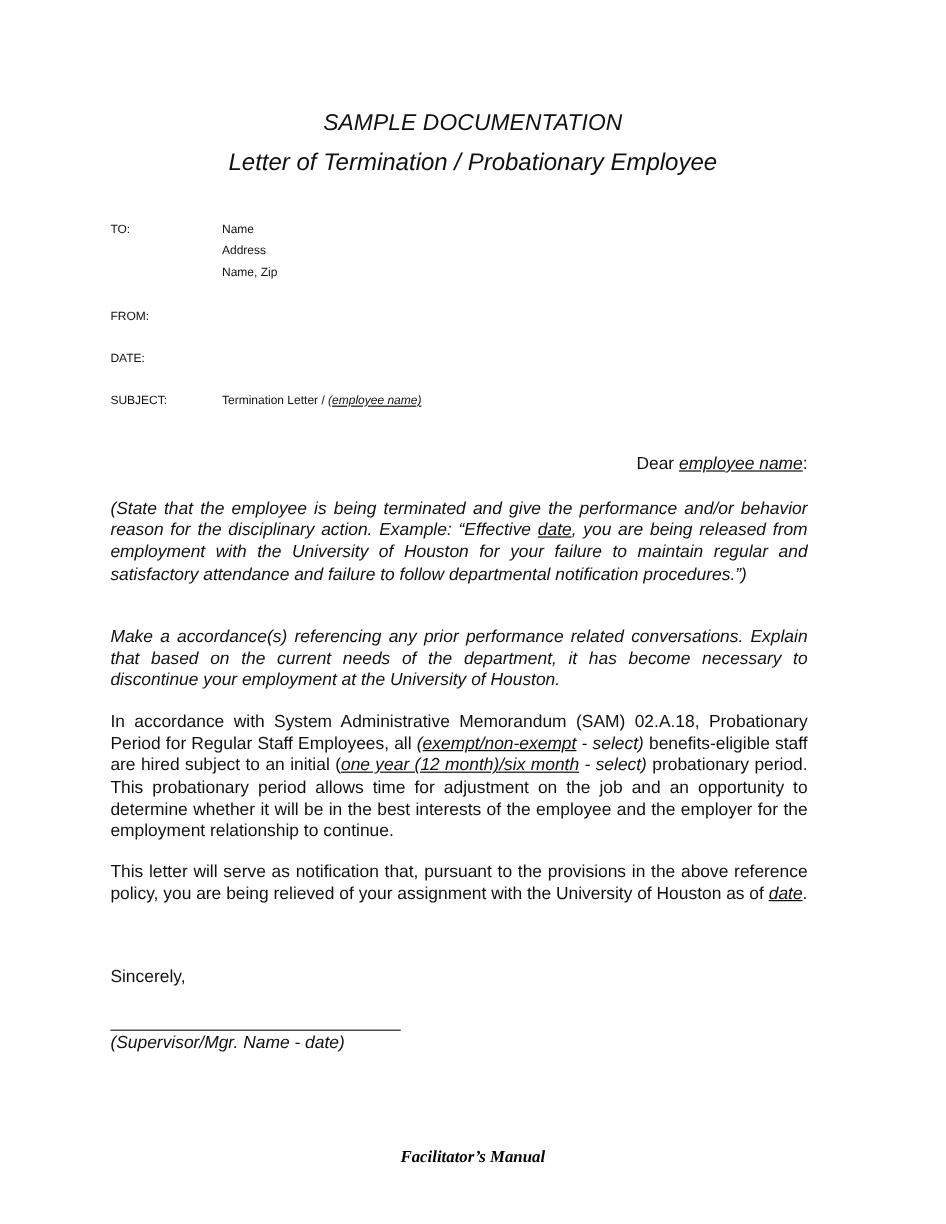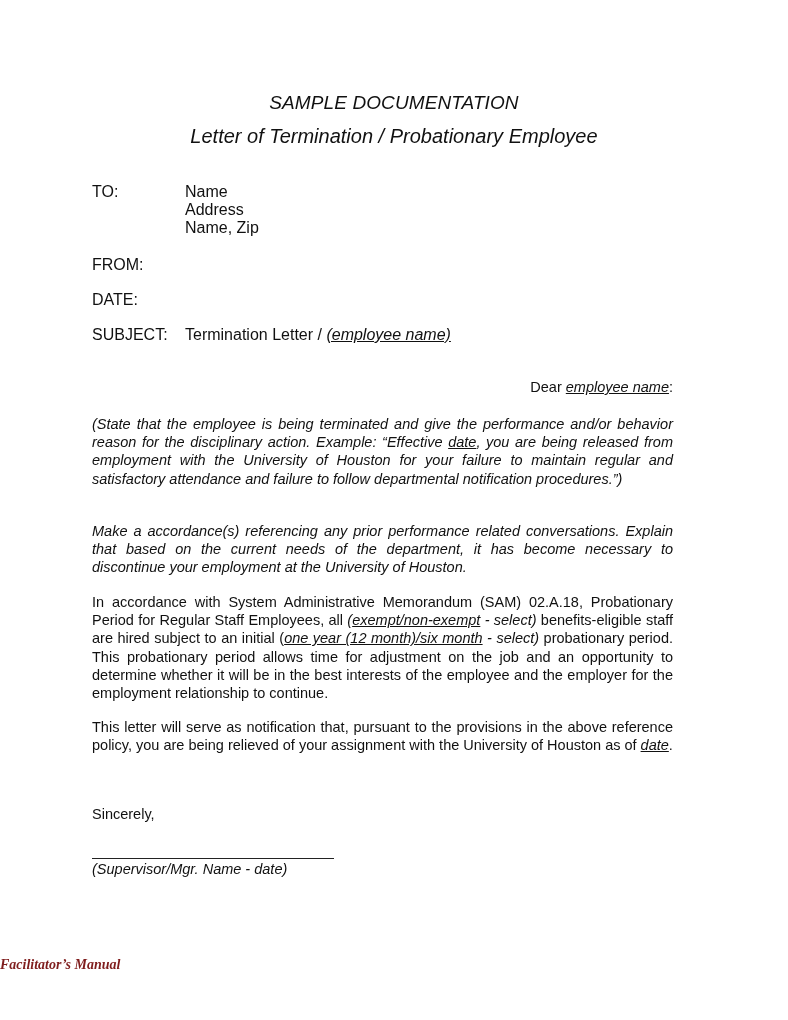--- a/index.html
+++ b/index.html
@@ -9,21 +9,21 @@
     }
     .page { position: absolute; left: 0; top: 0; width: 788px; height: 1012px; }
     .title {
       position: absolute; left: 0; width: 788px; text-align: center;
       top: 92px; font-size: 19px; font-style: italic; letter-spacing: 0.1px;
     }
     .subtitle {
       position: absolute; left: 0; width: 788px; text-align: center;
       top: 125px; font-size: 20px; font-style: italic;
     }
-    .hdr { position: absolute; left: 92px; font-size: 16px; line-height: 18px; }
+    .hdr { position: absolute; left: 92px; font-size: 10px; line-height: 18px; }
     .hdr .lbl { display: inline-block; width: 93px; }
     .hdr .val { display: inline-block; vertical-align: top; }
     .to { top: 183px; }
     .from { top: 256px; }
     .date { top: 291px; }
     .subject { top: 326px; }
     .u { text-decoration: underline; }
     .i { font-style: italic; margin-top: 32px; }
     .para {
       position: absolute; left: 92px; width: 581px; font-size: 14.5px; line-height: 18.2px;
@@ -32,23 +32,23 @@
     .para.last { text-align: right; }
     .greet { top: 378px; }
     .p1 { top: 415px; font-style: italic; }
     .p2 { top: 522px; font-style: italic; }
     .p3 { top: 593px; }
     .p4 { top: 718px; }
     .closing { position: absolute; left: 92px; top: 806px; font-size: 14.5px; }
     .sigline { position: absolute; left: 92px; top: 858px; width: 242px; border-top: 1px solid #222; }
     .sigcap { position: absolute; left: 92px; top: 861px; font-size: 14.5px; font-style: italic; text-align: right; }
     .footer {
-      position: absolute; left: 0; width: 788px; text-align: left; top: 957px;
+      position: absolute; left: 0; width: 788px; text-align: center; top: 957px;
       font-family: "Liberation Serif", serif; font-style: italic; font-weight: bold;
-      font-size: 14px; color: #7f1d1d;
+      font-size: 14px; color: #000000;
     }
   </style>
 </head>
 <body>
 
 <div class="page">
   <div class="title">SAMPLE DOCUMENTATION</div>
   <div class="subtitle">Letter of Termination / Probationary Employee</div>
 
   <div class="hdr to">

